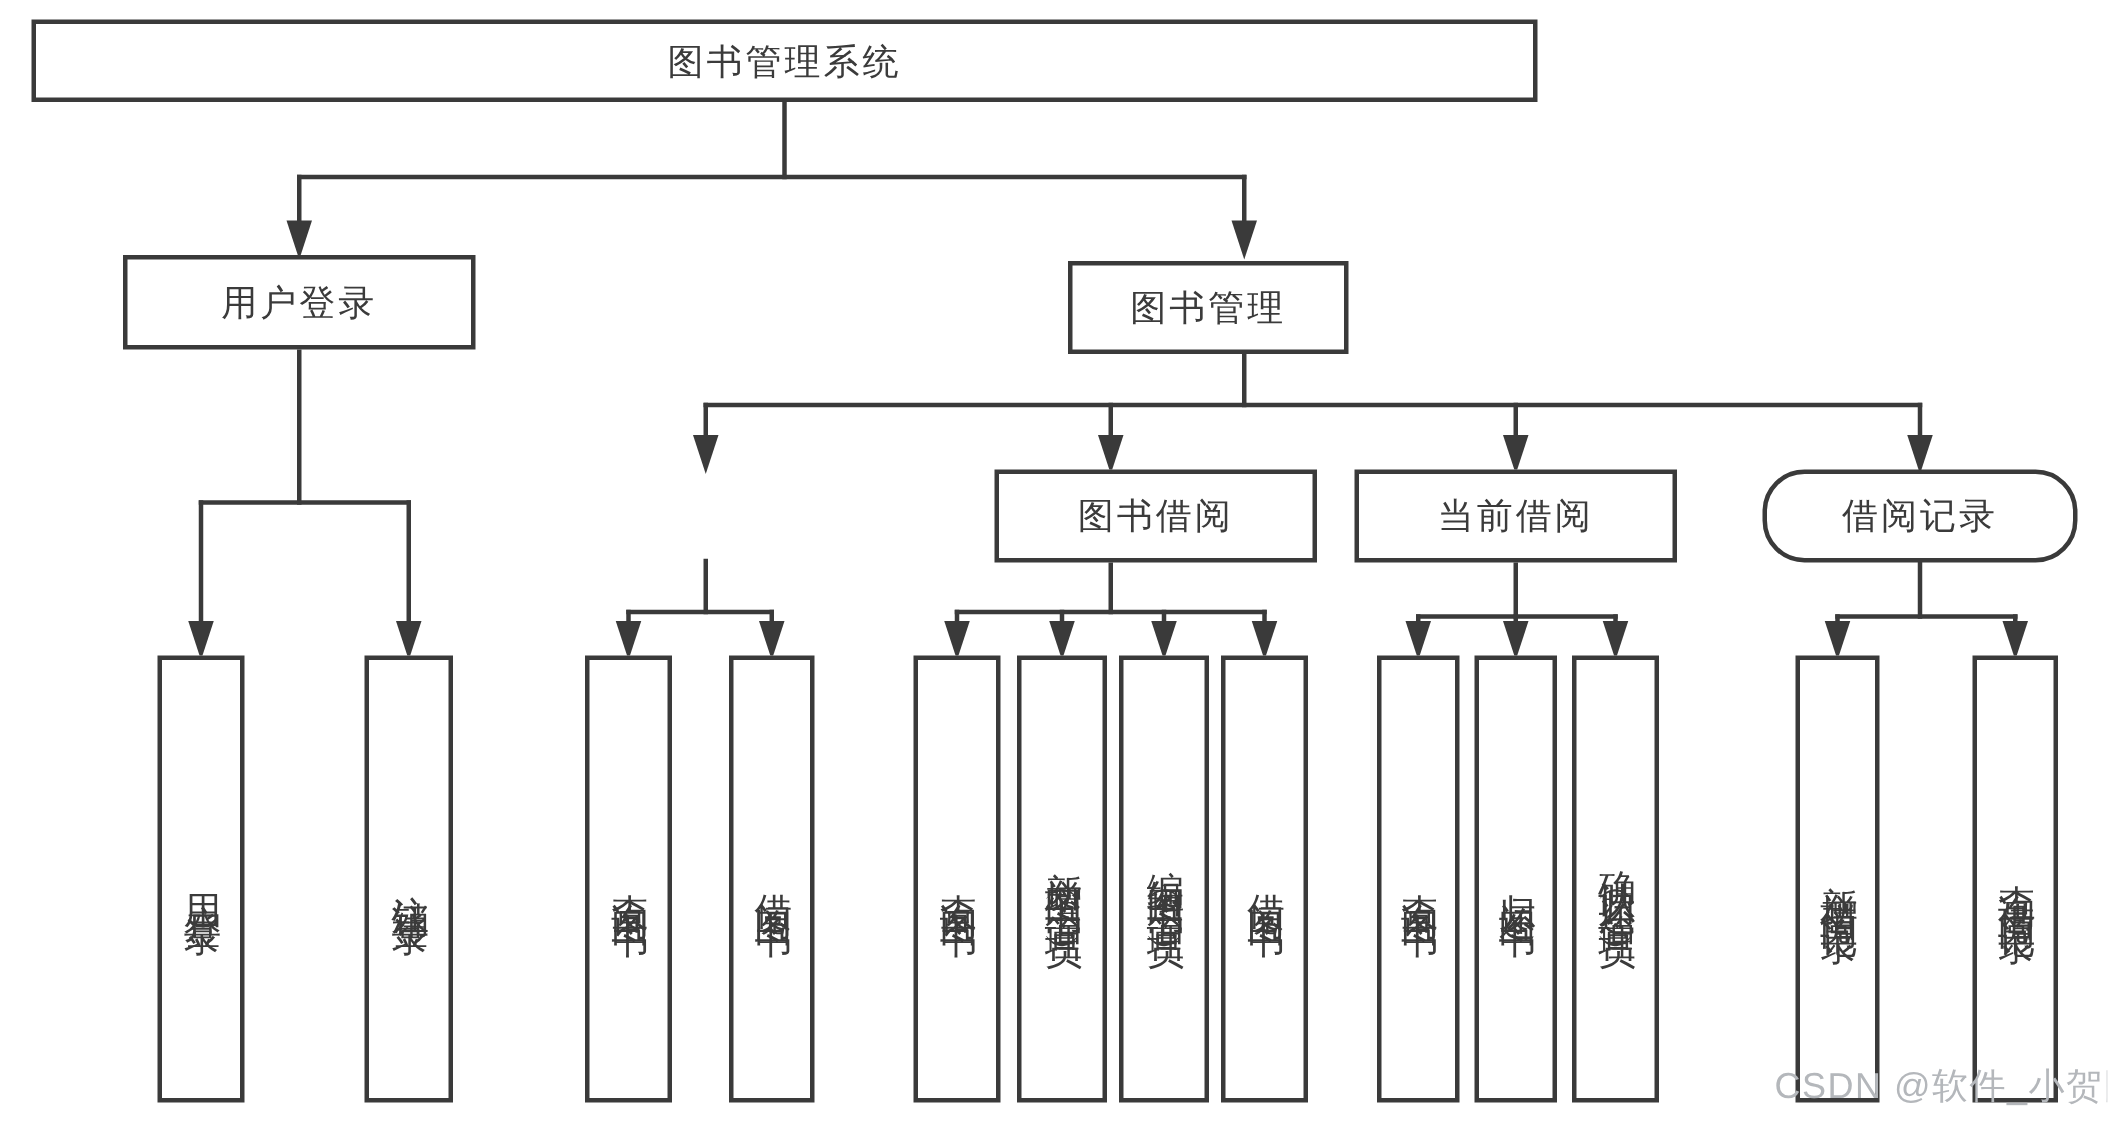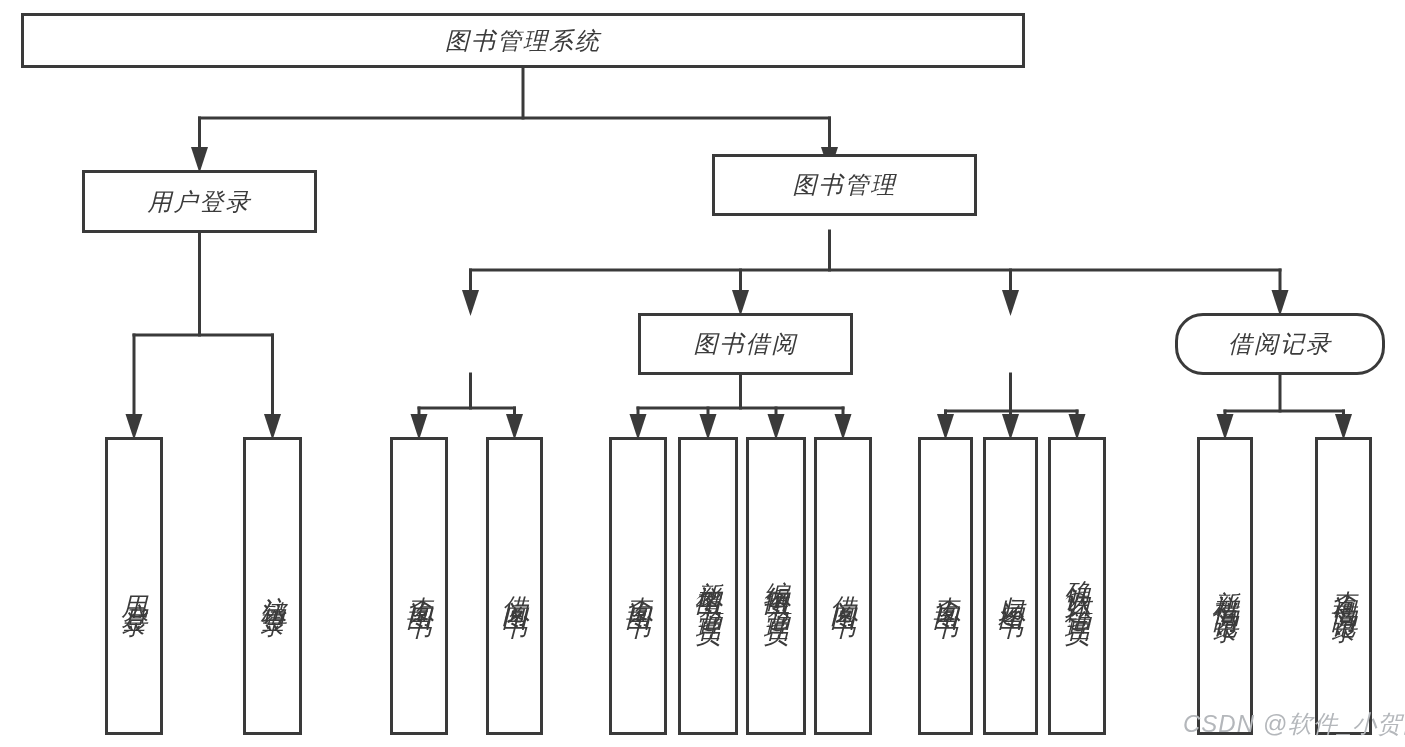--- a/index.html
+++ b/index.html
@@ -2,21 +2,20 @@
 <html><head>
 <meta charset="utf-8">
 <style>
   html,body{margin:0;padding:0;background:#ffffff;}
   #canvas{
     position:relative;
     width:1405px;height:747px;
     background:#ffffff;
     font-family:"Liberation Sans","DejaVu Sans",sans-serif;
     overflow:hidden;
-    font-style:italic;
   }
   #edges{position:absolute;left:0;top:0;}
   .node{
     position:absolute;
     box-sizing:border-box;
     border:3px solid #3a3a3a;
     background:#ffffff;
     color:#3b3b3b;
     display:flex;
     align-items:center;
@@ -94,22 +93,23 @@
       <line x1="1280" y1="374" x2="1280" y2="411" stroke="#3a3a3a" stroke-width="3" stroke-linecap="square"></line>
       <line x1="1225" y1="411" x2="1343.5" y2="411" stroke="#3a3a3a" stroke-width="3" stroke-linecap="square"></line>
       <line x1="1225" y1="411" x2="1225" y2="416" stroke="#3a3a3a" stroke-width="3" stroke-linecap="square"></line>
       <polygon points="1216.5,414 1233.5,414 1225,440" fill="#3a3a3a"></polygon>
       <line x1="1343.5" y1="411" x2="1343.5" y2="416" stroke="#3a3a3a" stroke-width="3" stroke-linecap="square"></line>
       <polygon points="1335,414 1352,414 1343.5,440" fill="#3a3a3a"></polygon>
     </svg>
 
   <div class="node h" style="left: 21px; top: 13px; width: 1004px; height: 55px;">图书管理系统</div>
     <div class="node h" style="left: 82px; top: 170px; width: 235px; height: 63px;">用户登录</div>
-    <div class="node h" style="left: 712px; top: 154px; width: 265px; height: 62px;">图书管理</div>
-    <div class="node h" style="left: 638px; top: 313px; width: 215px; height: 62px;">图书借阅</div>
+    <div class="node h" style="left: 712px; top: 174px; width: 187px; height: 62px;">图书管理</div>
+    <div class="node h" style="left: 663px; top: 313px; width: 215px; height: 62px;">图书借阅</div>
+    <div class="node h" style="left: 903px; top: 313px; width: 215px; height: 62px;">当前借阅</div>
     <div class="node h" style="left: 1175px; top: 313px; width: 210px; height: 62px; border-radius: 28px;">借阅记录</div>
     <div class="node v" style="left: 105px; top: 437px; width: 58px; height: 298px;">用户登录</div>
     <div class="node v" style="left: 243px; top: 437px; width: 59px; height: 298px;">注销登录</div>
     <div class="node v" style="left: 390px; top: 437px; width: 58px; height: 298px;">查询图书</div>
     <div class="node v" style="left: 486px; top: 437px; width: 57px; height: 298px;">借阅图书</div>
     <div class="node v" style="left: 609px; top: 437px; width: 58px; height: 298px;">查询图书</div>
     <div class="node v" style="left: 678px; top: 437px; width: 60px; height: 298px;">新增图书（管理员）</div>
     <div class="node v" style="left: 746px; top: 437px; width: 60px; height: 298px;">编辑图书（管理员）</div>
     <div class="node v" style="left: 814px; top: 437px; width: 58px; height: 298px;">借阅图书</div>
     <div class="node v" style="left: 918px; top: 437px; width: 55px; height: 298px;">查询图书</div>

